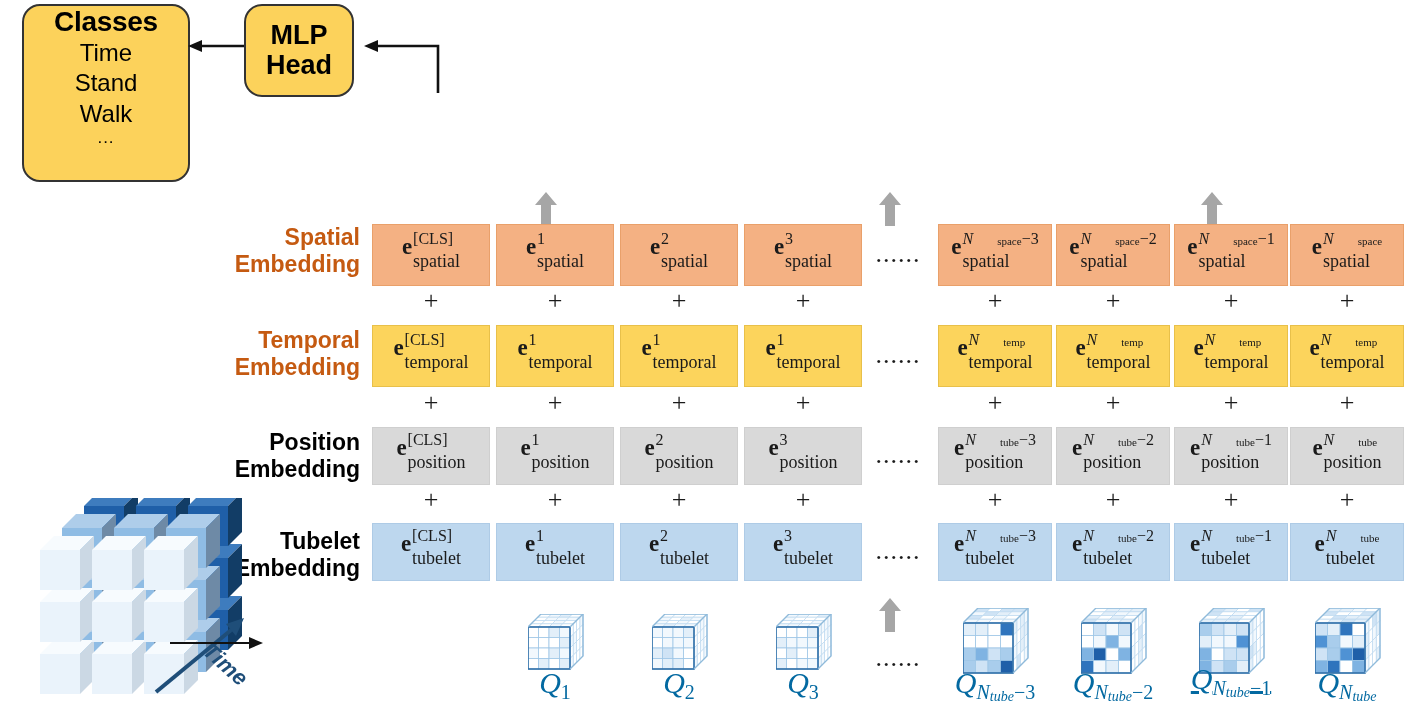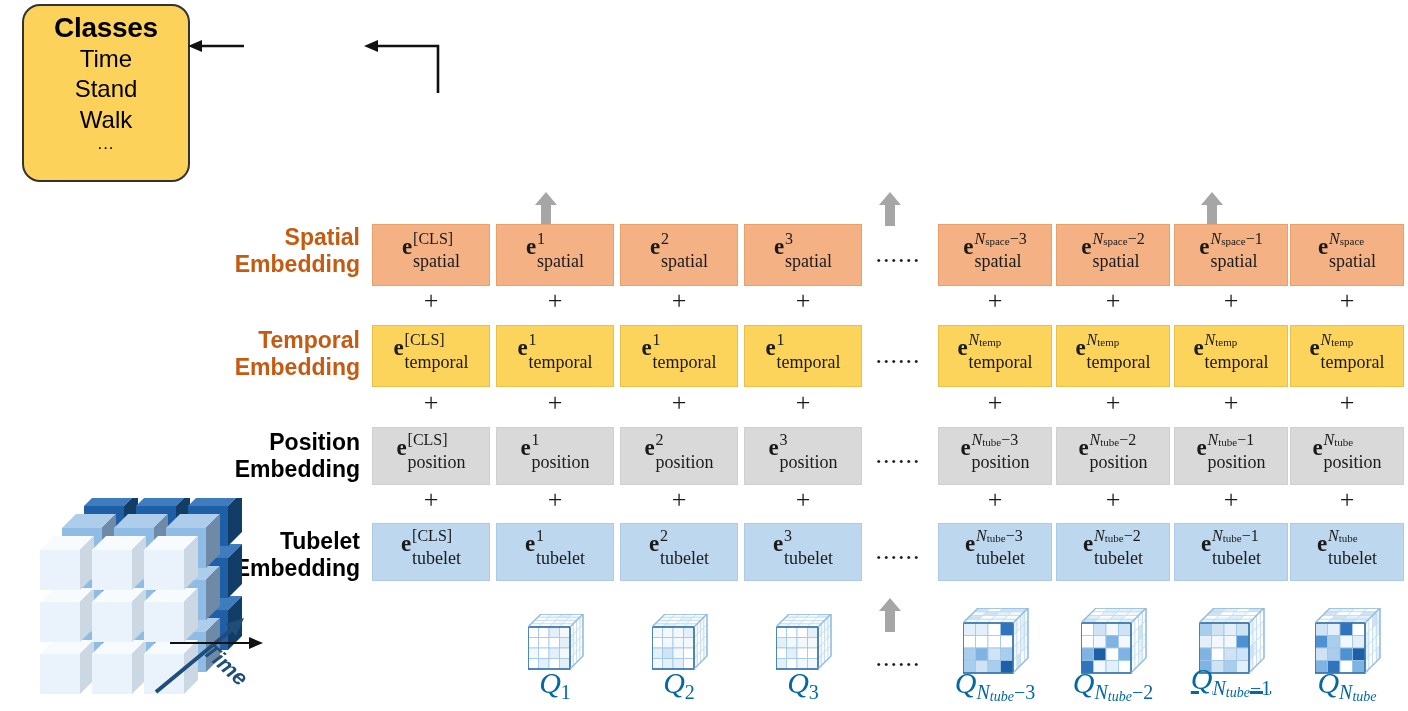--- a/index.html
+++ b/index.html
@@ -23,21 +23,20 @@
     border: 2.5px solid #333333;
     border-radius: 18px;
     box-sizing: border-box;
     display: flex;
     flex-direction: column;
     align-items: center;
     color: #000;
   }
   #classes-box {
     left: 22px; top: 4px; width: 168px; height: 178px;
-    padding-top: 6px;
     justify-content: flex-start;
   }
   #classes-title {
     font-size: 28px; font-weight: bold; letter-spacing: -0.3px;
     line-height: 1.15;
   }
   .class-item {
     font-size: 24px; line-height: 1.26; font-weight: normal;
   }
   .class-item.ellip { font-size: 17px; line-height: 1.0; letter-spacing:1px; }
@@ -119,21 +118,21 @@
     white-space: nowrap;
   }
   .scripts .sub {
     font-size: 18px;
     line-height: 1.0;
     position: relative;
     top: -5px;
     white-space: nowrap;
   }
   .scripts .sup i, .scripts .sub i { font-style: italic; }
-  .nsub { font-size: 11px; position: relative; top: 1px; }
+  .nsub { font-size: 11px; position: relative; top: 1px; margin-left: 24px; }
 
   
   .plus {
     position: absolute;
     text-align: center;
     font-family: "Liberation Serif", serif;
     font-size: 26px;
     color: #1a1a1a;
     line-height: 1;
   }
@@ -190,20 +189,24 @@
 <div id="stage">
 
   <div class="ybox abs" id="classes-box">
     <div id="classes-title">Classes</div>
     <div class="class-item">Time</div>
     <div class="class-item">Stand</div>
     <div class="class-item">Walk</div>
     <div class="class-item ellip">...</div>
   </div>
 
+  <div class="ybox abs" id="mlp-box">
+    <div class="mlp-line">MLP</div>
+    <div class="mlp-line">Head</div>
+  </div>
 
   <svg class="abs" style="left:186px; top:30px;" width="62" height="40">
     <line x1="58" y1="16" x2="12" y2="16" stroke="#111" stroke-width="2.6"></line>
     <polygon points="2,16 16,10 16,22" fill="#111"></polygon>
   </svg>
 
   <svg class="abs" style="left:352px; top:30px;" width="100" height="70">
     <polyline points="86,63 86,16 24,16" fill="none" stroke="#111" stroke-width="2.6"></polyline>
     <polygon points="12,16 26,10 26,22" fill="#111"></polygon>
   </svg>

